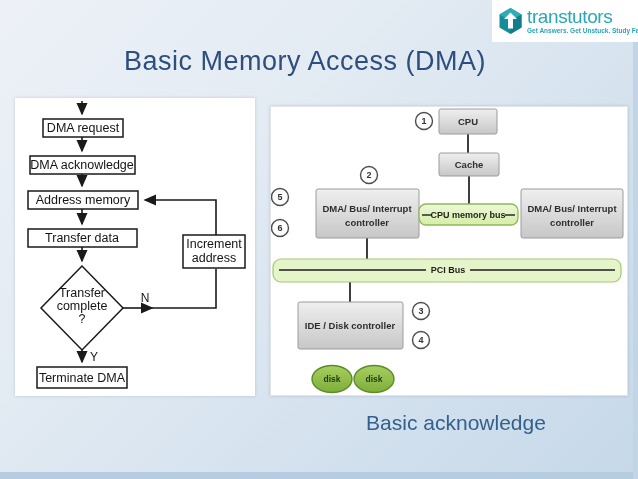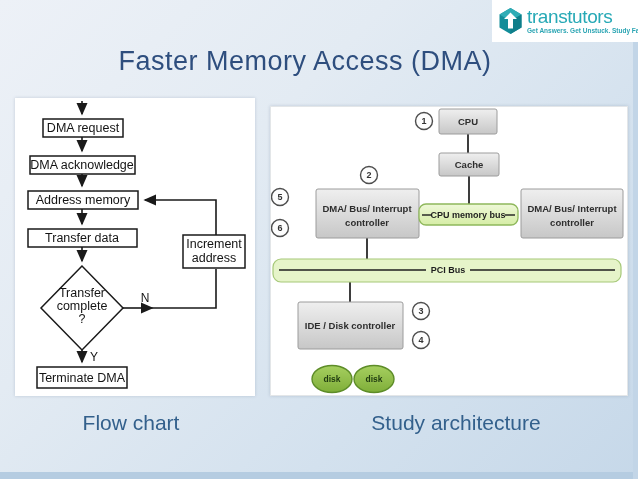--- a/index.html
+++ b/index.html
@@ -65,21 +65,21 @@
       <polygon points="13,1 24,7.5 13,14 2,7.5" fill="#2fadb6"></polygon>
       <polygon points="13,14 24,7.5 24,20.5 13,27" fill="#0f7e8a"></polygon>
       <polygon points="13,5.5 19.5,12 15.5,12 15.5,21.5 10.5,21.5 10.5,12 6.5,12" fill="#ffffff"></polygon>
     </svg>
     <div class="logo-text">
       <div class="logo-brand">transtutors</div>
       <div class="logo-tagline">Get Answers. Get Unstuck. Study Faster</div>
     </div>
   </div>
 
-  <div class="title">Faster Memory Access (DMA)</div>
+  <div class="title">Basic Memory Access (DMA)</div>
 
   <div class="panel panel-flow">
     <svg width="240" height="298" viewBox="0 0 240 298">
       <defs>
         <marker id="ah" markerWidth="9" markerHeight="8" refX="7" refY="3.5" orient="auto">
           <path d="M0,0 L8,3.5 L0,7 z" fill="#1a1a1a"></path>
         </marker>
       </defs>
 
       <line class="fc-line" x1="67" y1="3" x2="67" y2="16" marker-end="url(#ah)"></line>
@@ -228,16 +228,15 @@
         <circle class="ar-circ" cx="150" cy="204" r="8.5"></circle>
         <text class="ar-num" x="150" y="207">3</text>
       </g>
       <g>
         <circle class="ar-circ" cx="150" cy="233" r="8.5"></circle>
         <text class="ar-num" x="150" y="236">4</text>
       </g>
     </svg>
   </div>
 
-  <div class="caption caption-flow">Flow chart</div>
-  <div class="caption caption-arch">Study architecture</div>
+  <div class="caption caption-arch">Basic acknowledge</div>
 
 </div>
 
 </body></html>

